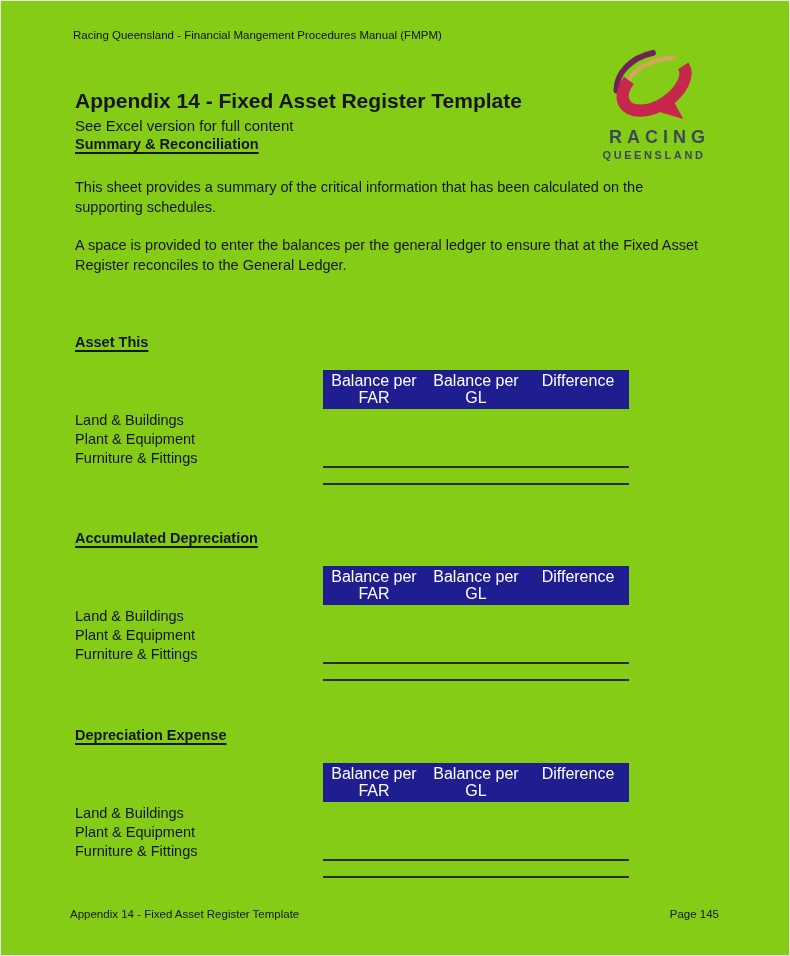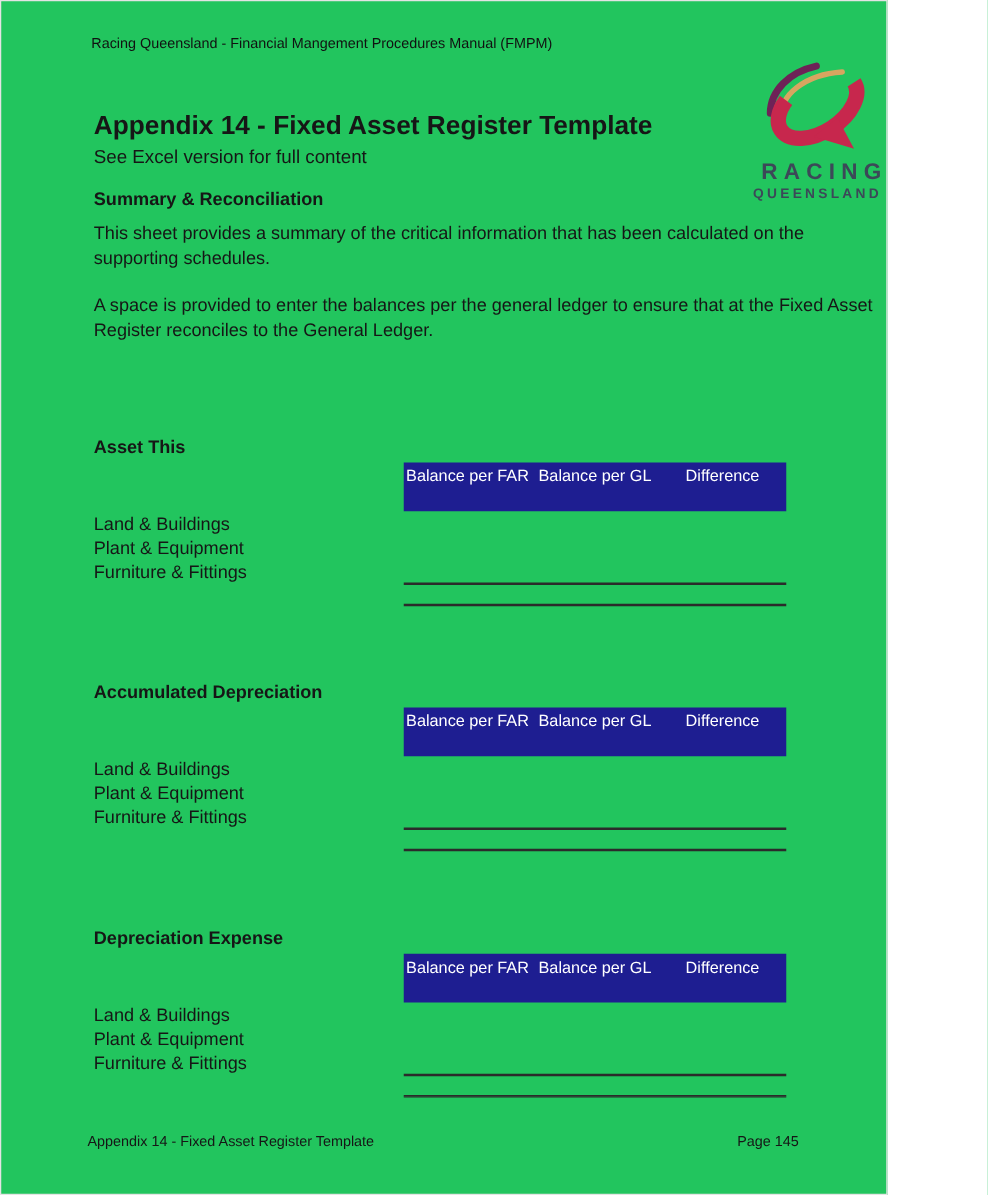--- a/index.html
+++ b/index.html
@@ -1,45 +1,45 @@
 <!DOCTYPE html>
 <html><head>
 <meta charset="utf-8">
 <style>
   * { margin:0; padding:0; box-sizing:border-box; }
   html,body { background:#ffffff; }
   .page {
-    position:relative; width:710px; height:956px; background:#22c55e;
+    position:relative; width:790px; height:956px; background:#84cc16;
     border:1px solid #e4e4e4; overflow:hidden;
     font-family:"Liberation Sans", sans-serif; color:#161616;
   }
   .running-header { position:absolute; left:72px; top:28px; font-size:11.5px; color:#111; }
 
   .logo { position:absolute; left:597px; top:44px; width:112px; }
   .logo svg { display:block; margin:0 auto; }
   .logo-racing { margin-top:4px; font-size:18px; font-weight:bold; letter-spacing:5px; text-align:right; white-space:nowrap; }
   .logo-qld { margin-top:1px; font-size:11px; font-weight:bold; letter-spacing:2.6px; text-align:center; white-space:nowrap; }
 
   .title { position:absolute; left:74px; top:88px; font-size:21px; font-weight:bold; }
   .subtitle { position:absolute; left:74px; top:116px; font-size:15px; }
   .summary-heading, .section-heading {
-    font-size:14.5px; font-weight:bold; 
-    text-decoration-thickness:1.5px; text-underline-offset:3px;margin-top:16px;
+    font-size:14.5px; font-weight:bold; text-decoration:underline;
+    text-decoration-thickness:1.5px; text-underline-offset:3px;
   }
   .summary-heading { position:absolute; left:74px; top:135px; }
   .para { position:absolute; left:74px; width:634px; font-size:14.5px; line-height:20px; }
   .para1 { top:176px; } .para2 { top:234px; }
 
   .section { position:absolute; left:0; width:790px; height:196px; }
   .section-heading { position:absolute; left:74px; top:0; }
   .balance-table {
     position:absolute; left:322px; top:36px; width:306px; height:39px;
     display:flex; color:#fff;
   }
-  .col { flex:1; text-align:center; font-size:13px; line-height:16.5px; padding-top:3px; }
+  .col { flex:1; text-align:center; font-size:16px; line-height:16.5px; padding-top:3px; }
   .row-labels { position:absolute; left:74px; top:77px; font-size:14.5px; line-height:19px; }
   .single-rule { position:absolute; left:322px; top:132px; width:306px; border-top:2px solid #2b2b2b; }
   .double-rule {
     position:absolute; left:322px; top:149px; width:306px; height:2px;
     border-top:1.5px solid #2b2b2b; border-bottom:1.5px solid #2b2b2b;
   }
 
   .footer-left  { position:absolute; left:69px;  top:907px; font-size:11.5px; }
   .footer-right { position:absolute; right:70px; top:907px; font-size:11.5px;text-align:right; }
 </style>

